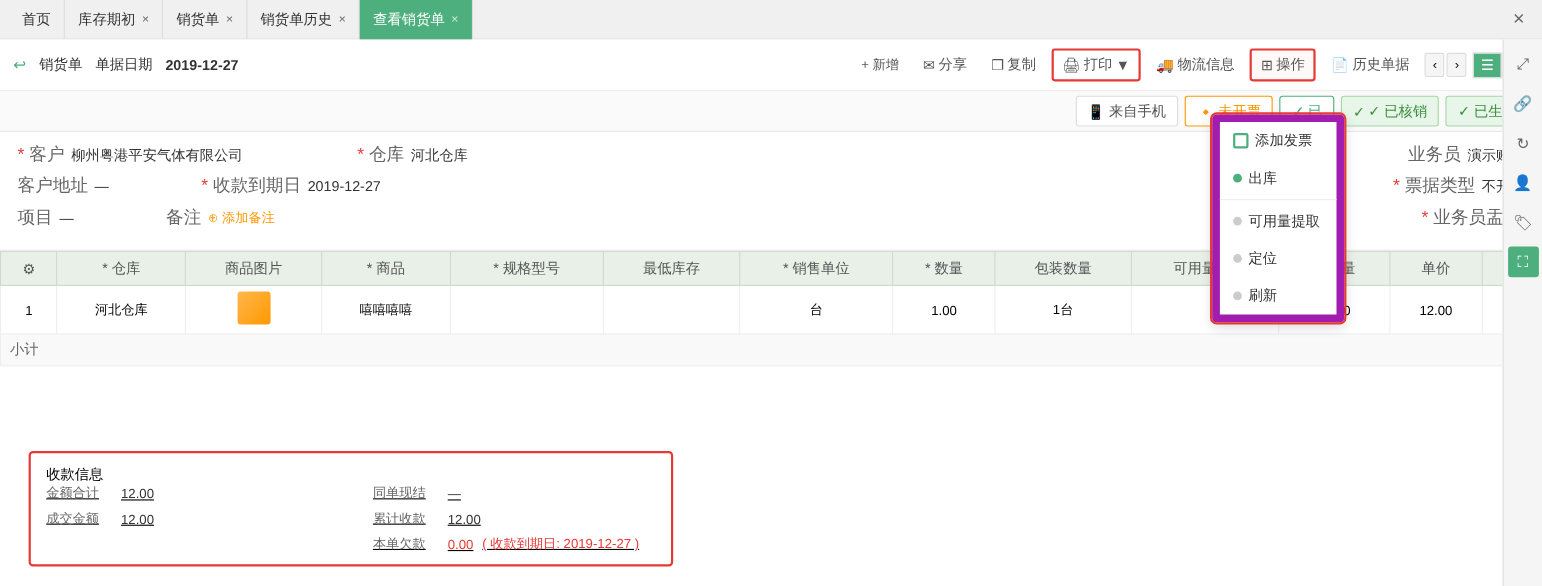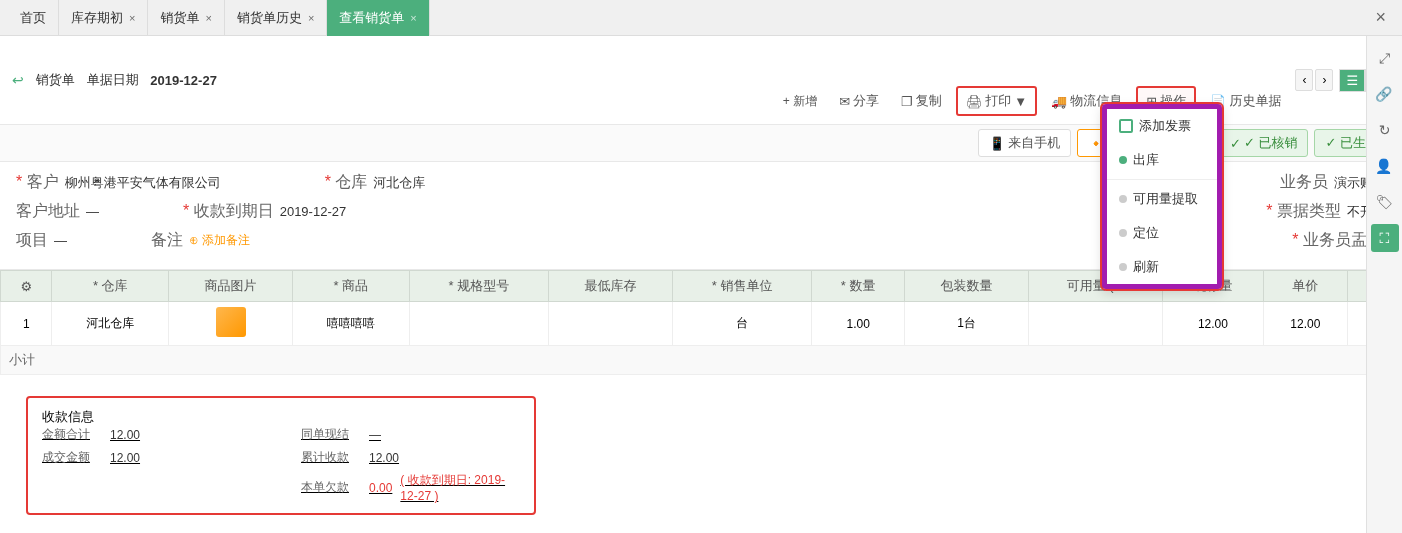--- a/index.html
+++ b/index.html
@@ -96,21 +96,20 @@
       display: flex;
       align-items: center;
       gap: 3px;
       padding: 4px 8px;
       border: none;
       background: transparent;
       cursor: pointer;
       font-size: 12px;
       color: #555;
       border-radius: 3px;
-      margin-top: 42px;
     }
     .action-btn.highlighted {
       border: 2px solid #e53935;
       background: #fff;
     }
 
     .status-btn {
       display: flex;
       align-items: center;
       gap: 3px;
@@ -271,21 +270,21 @@
       color: #666;
     }
     .sidebar-icon.active { background: #4caf7d; color: #fff; }
 
     
     .dropdown-overlay {
       position: absolute;
       top: 68px;
       right: 180px;
       background: #fff;
-      border: 5px solid #a21caf;
+      border: 7px solid #a21caf;
       border-radius: 4px;
       box-shadow: 0 4px 12px rgba(0,0,0,0.15);
       z-index: 100;
       min-width: 120px;
       outline: 2px solid #e53935;
     }
     .dropdown-item {
       display: flex;
       align-items: center;
       gap: 6px;
@@ -511,21 +510,21 @@
           </tr>
           <tr class="subtotal-row">
             <td colspan="13" style="text-align:left; padding-left:8px;">
               <span>小计</span>
             </td>
           </tr>
         </tbody>
       </table>
     </div>
 
-    <div class="red-border-panel" style="position:absolute; bottom:10px; left:10px; width:510px;">
+    <div class="red-border-panel" style="position:absolute; bottom:10px; left:10px; width:586px;">
       <div class="panel-title">收款信息</div>
       <div class="payment-grid">
         <div class="payment-row">
           <span class="payment-label">金额合计</span>
           <span class="payment-value">12.00</span>
         </div>
         <div class="payment-row">
           <span class="payment-label">同单现结</span>
           <span class="payment-value">—</span>
         </div>

